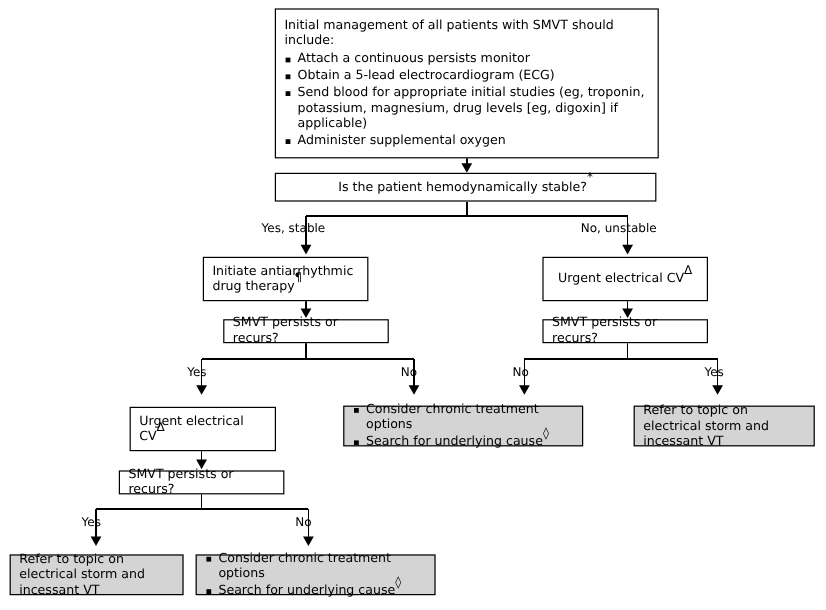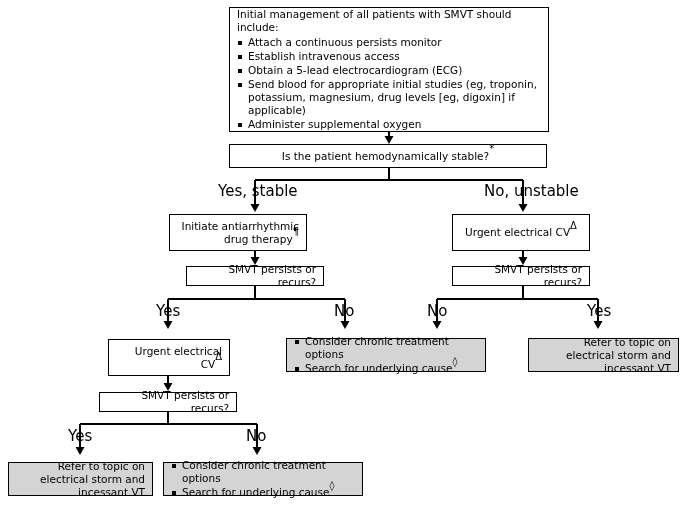--- a/index.html
+++ b/index.html
@@ -15,21 +15,21 @@
     box-sizing:border-box;
     border:1px solid #000000;
     background:#ffffff;
     font-size:10.5px;
     line-height:13px;
     color:#000;
     display:flex;
     flex-direction:column;
     justify-content:center;
   }
-  .box.center{text-align:right;align-items:center;}
+  .box.center{text-align:left;align-items:center;}
   .box.gray{background:#d4d4d4;}
   .box.pad{padding:4px 7px;}
 
   .blist{margin:0;padding:0;list-style:none;text-align:left;width:100%;}
   .blist li{
     position:relative;
     padding-left:11px;
     margin:0 0 1px 0;
     line-height:13px;
   }
@@ -39,21 +39,21 @@
     position:absolute;
     left:1px;top:5px;
     width:4px;height:4px;
     background:#000;
   }
 
   .lead{display:block;margin:0 0 2px 0;line-height:13px;}
 
   .lbl{
     position:absolute;
-    font-size:15px;
+    font-size:10px;
     line-height:12px;
     white-space:nowrap;
     color:#000;
   }
 
   sup{font-size:8.5px;line-height:0;position:relative;top:-3px;}
   .sym{font-size:10px;}
 
   svg.lines{position:absolute;left:0;top:0;width:688px;height:508px;pointer-events:none;}
   svg.lines line,svg.lines path{stroke:#000;stroke-width:1.2;fill:none;shape-rendering:crispEdges;}
@@ -107,21 +107,20 @@
     <line x1="80" y1="424" x2="80" y2="448"></line>
     <polygon points="75.5,447 84.5,447 80,455"></polygon>
     <line x1="257" y1="424" x2="257" y2="448"></line>
     <polygon points="252.5,447 261.5,447 257,455"></polygon>
   </svg>
 
   <div class="box pad" style="left:229px;top:7px;width:320px;height:125px;">
     <span class="lead">Initial management of all patients with SMVT should include:</span>
     <ul class="blist">
       <li>Attach a continuous persists monitor</li>
-      <li>Establish intravenous access</li>
       <li>Obtain a 5-lead electrocardiogram (ECG)</li>
       <li>Send blood for appropriate initial studies (eg, troponin, potassium, magnesium, drug levels [eg, digoxin] if applicable)</li>
       <li>Administer supplemental oxygen</li>
     </ul>
   </div>
 
   <div class="box center pad" style="left:229px;top:144px;width:318px;height:24px;">
     <span><span>Is the patient hemodynamically stable?</span><sup class="sym">*</sup></span>
   </div>
 

